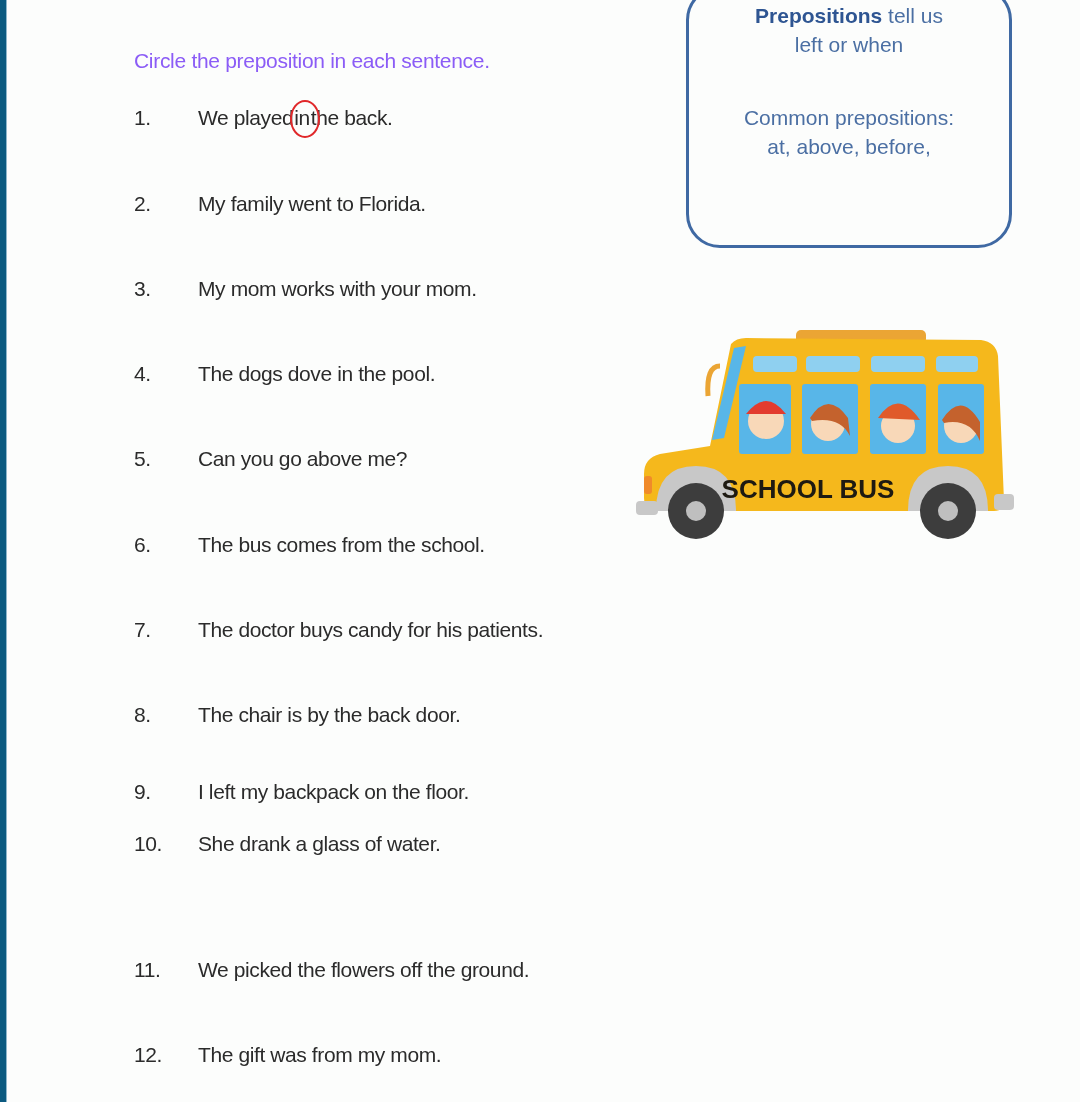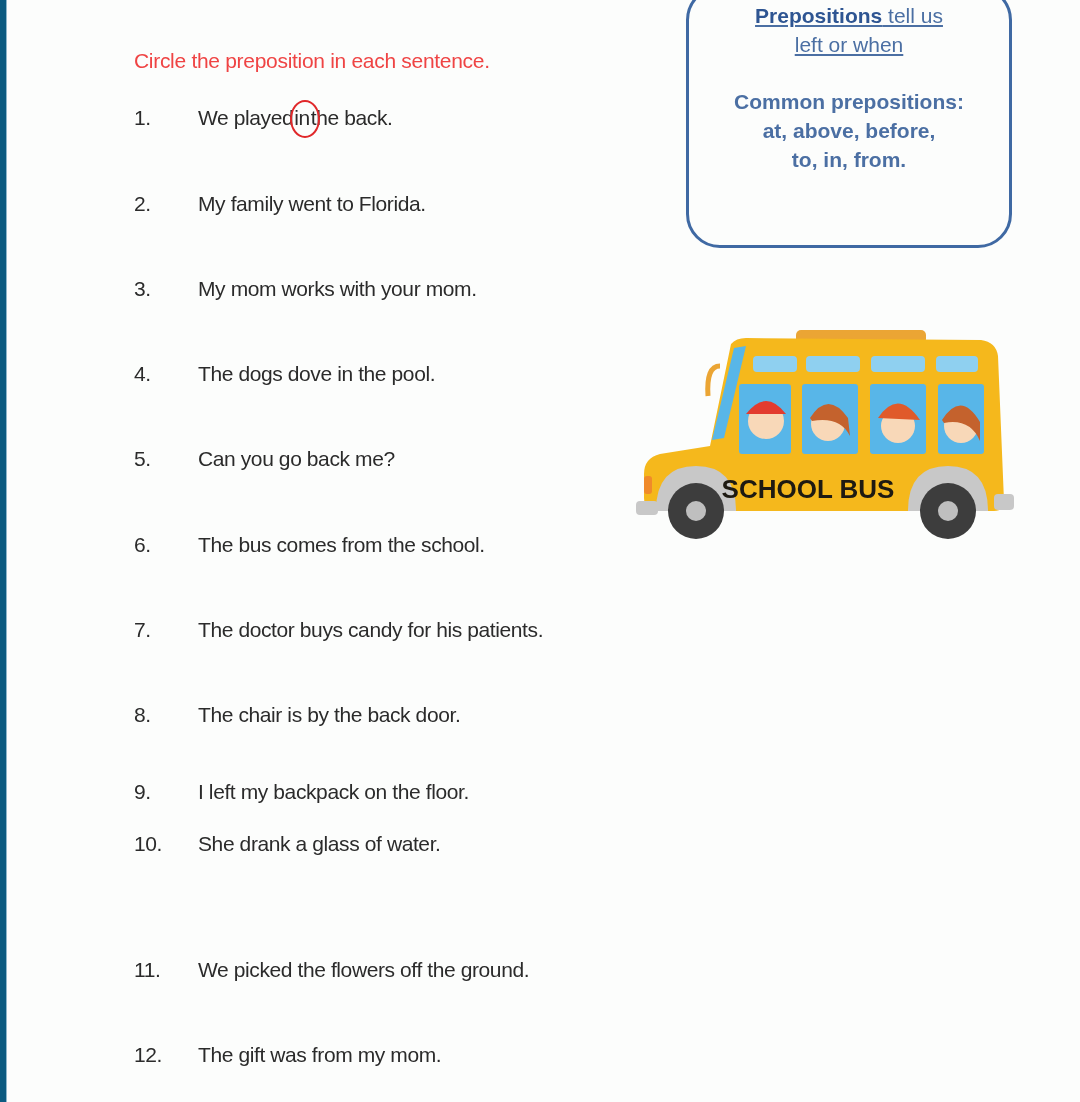--- a/index.html
+++ b/index.html
@@ -4,70 +4,69 @@
 <style>
   html, body { margin:0; padding:0; }
   body {
     width:1080px; height:1102px; overflow:hidden; position:relative;
     background:#fcfdfc;
     font-family:"Liberation Sans", sans-serif;
     color:#2a2a2a;
   }
   .left-bar { position:absolute; left:0; top:0; width:6px; height:1102px; background:#0b5a80; }
   .left-bar::after { content:""; position:absolute; right:-1px; top:0; width:1px; height:100%; background:#8fb7cc; }
-  .instruction { position:absolute; left:134px; top:49px; font-size:21px; letter-spacing:-0.3px; color:#ef4444; }
+  .instruction { position:absolute; left:134px; top:49px; font-size:21px; letter-spacing:-0.3px; color:#8b5cf6; }
   .item { position:absolute; left:134px; font-size:21px; letter-spacing:-0.4px; color:#2b2b2b; white-space:nowrap; }
   .item .num { display:inline-block; width:64px; }
   .item .sent { display:inline-block; }
   .circled { position:relative; display:inline-block; padding:0 1px; }
   .circled::before {
     content:""; position:absolute; left:-3px; top:-6px; width:26px; height:34px;
     border:2px solid #e0282a; border-radius:50%;
   }
   .info-box {
     position:absolute; left:686px; top:-14px; width:326px; height:262px;
     border:3px solid #3f69a3; border-radius:34px; box-sizing:border-box;
     text-align:center; color:#4b6fa3; font-size:21px; line-height:29px;
   }
-  .info-box .p1 { margin-top:12px;text-decoration:underline; }
-  .info-box .p2 { margin-top:28px;font-weight:bold; }
+  .info-box .p1 { margin-top:12px; }
+  .info-box .p2 { margin-top:44px; }
   .info-box b { color:#2e5592; }
   .bus { position:absolute; left:636px; top:326px; width:380px; height:220px; }
 </style>
 </head>
 <body>
 
 <div class="left-bar"></div>
 
 <div class="instruction">Circle the preposition in each sentence.</div>
 
 <div class="item" style="top:106px">
   <span class="num">1.</span><span class="sent"><span>We played</span><span class="circled">in</span><span>the back.</span></span>
 </div>
 <div class="item" style="top:192px"><span class="num">2.</span><span class="sent">My family went to Florida.</span></div>
 <div class="item" style="top:277px"><span class="num">3.</span><span class="sent">My mom works with your mom.</span></div>
 <div class="item" style="top:362px"><span class="num">4.</span><span class="sent">The dogs dove in the pool.</span></div>
-<div class="item" style="top:447px"><span class="num">5.</span><span class="sent">Can you go back me?</span></div>
+<div class="item" style="top:447px"><span class="num">5.</span><span class="sent">Can you go above me?</span></div>
 <div class="item" style="top:533px"><span class="num">6.</span><span class="sent">The bus comes from the school.</span></div>
 <div class="item" style="top:618px"><span class="num">7.</span><span class="sent">The doctor buys candy for his patients.</span></div>
 <div class="item" style="top:703px"><span class="num">8.</span><span class="sent">The chair is by the back door.</span></div>
 <div class="item" style="top:780px"><span class="num">9.</span><span class="sent">I left my backpack on the floor.</span></div>
 <div class="item" style="top:832px"><span class="num">10.</span><span class="sent">She drank a glass of water.</span></div>
 <div class="item" style="top:958px"><span class="num">11.</span><span class="sent">We picked the flowers off the ground.</span></div>
 <div class="item" style="top:1043px"><span class="num">12.</span><span class="sent">The gift was from my mom.</span></div>
 
 <div class="info-box">
   <div class="p1">
     <div><b>Prepositions</b><span> tell us</span></div>
     <div>left or when</div>
   </div>
   <div class="p2">
     <div>Common prepositions:</div>
     <div>at, above, before,</div>
-    <div>to, in, from.</div>
   </div>
 </div>
 
 <svg class="bus" viewBox="0 0 380 220">
 
   <rect x="160" y="4" width="130" height="14" rx="5" fill="#eba534"></rect>
 
   <path d="M95 18 Q100 12 110 12 L345 14 Q360 16 362 30 L368 175 Q368 185 358 185 L20 185 Q8 185 8 172 L8 148 Q8 132 24 128 L74 120 Z" fill="#f5b81c"></path>
 
   <path d="M98 22 L110 20 L88 112 L76 114 Z" fill="#58b6e8"></path>

